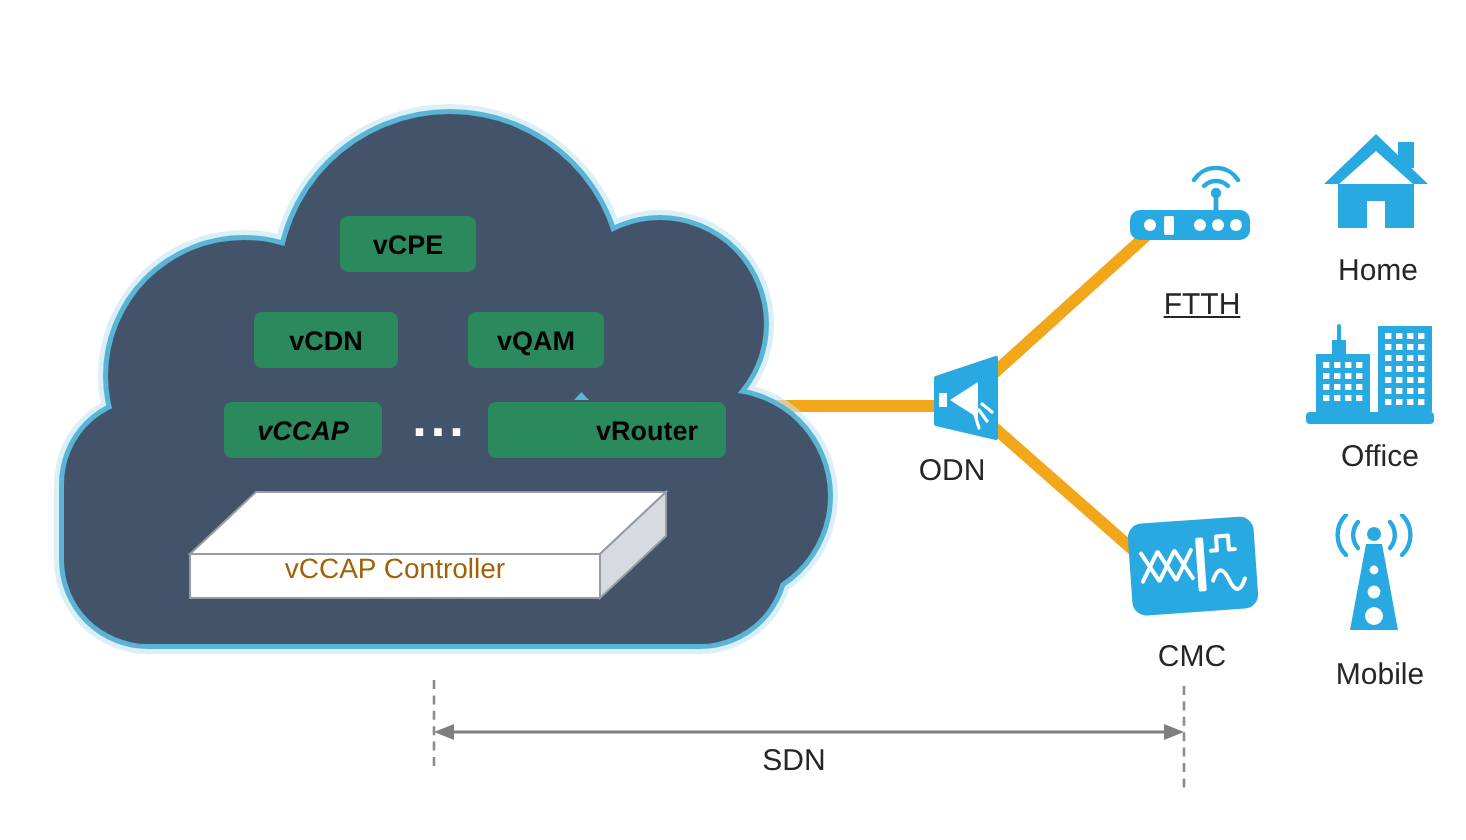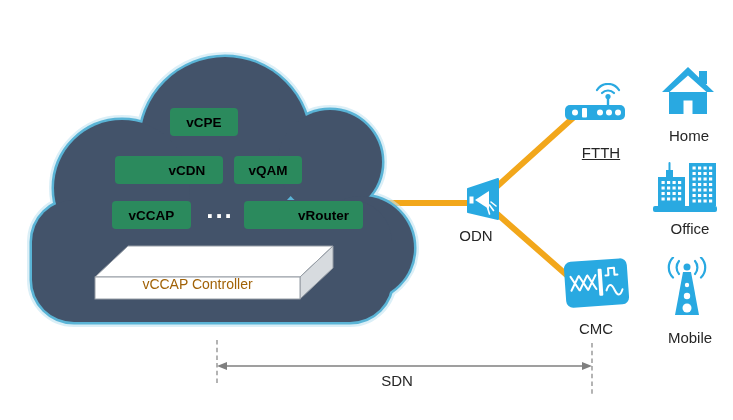--- a/index.html
+++ b/index.html
@@ -84,23 +84,23 @@
     <g>
       <path class="dim-dash" d="M217,340 V384"></path>
       <path class="dim-dash" d="M592,343 V396"></path>
       <path class="dim-line" d="M226,366 H583"></path>
       <polygon class="dim-head" points="217,366 227,362 227,370"></polygon>
       <polygon class="dim-head" points="592,366 582,362 582,370"></polygon>
     </g>
   </svg>
 
   <div class="chip" style="left:170px;top:108px;width:68px;height:28px;">vCPE</div>
-  <div class="chip" style="left:115px;top:156px;width:72px;height:28px;padding-left:36px;">vCDN</div>
+  <div class="chip" style="left:127px;top:156px;width:72px;height:28px;">vCDN</div>
   <div class="chip" style="left:234px;top:156px;width:68px;height:28px;">vQAM</div>
-  <div class="chip" style="left:112px;top:201px;width:79px;height:28px;">vCCAP</div>
+  <div class="chip" style="left:112px;top:201px;width:79px;height:28px;font-style:italic;">vCCAP</div>
   <div class="dots" style="left:199px;top:200px;width:42px;height:28px;">...</div>
   <div class="chip" style="left:244px;top:201px;width:79px;height:28px;padding-left:40px;">vRouter</div>
 
   <div class="slab-label">vCCAP Controller</div>
 
   <svg class="icon" style="left:464px;top:176px;" width="40" height="46" viewBox="0 0 40 46">
     <path class="ib-fill" d="M4,13 L34,3 L34,43 L4,36 Z" stroke-linejoin="round" style="stroke:var(--icon-blue);stroke-width:2;"></path>
     <path class="wht" d="M11,24 L25,15 L25,33 Z"></path>
     <rect class="wht" x="5.5" y="20.5" width="4" height="7"></rect>
     <path class="wht-s" style="stroke-width:1.6;" d="M27,26 L32,30"></path>

